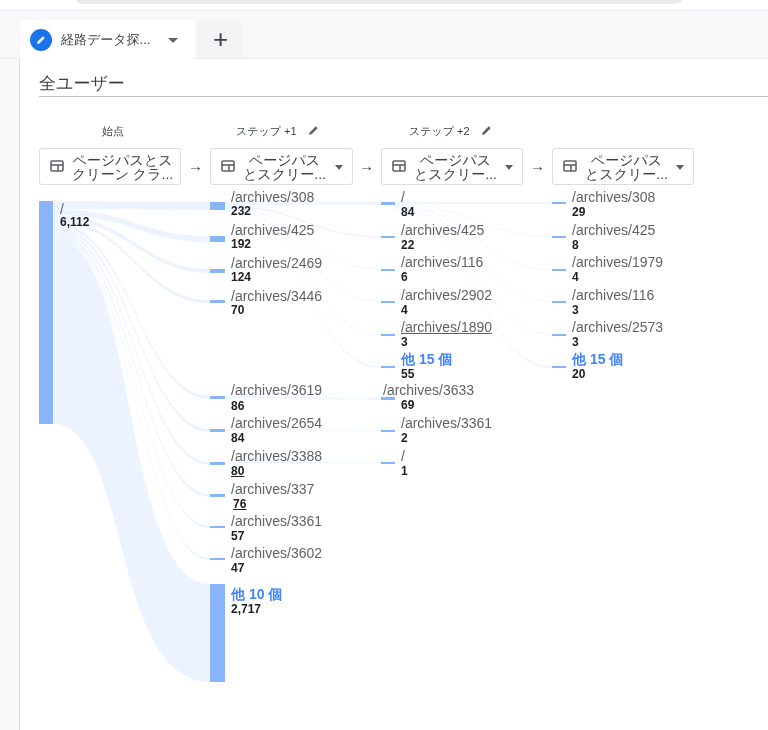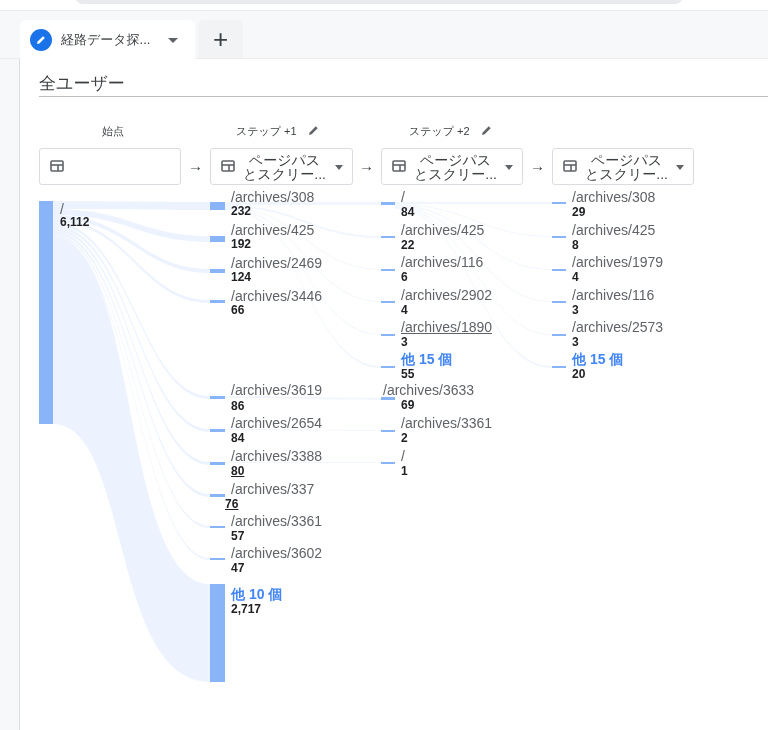--- a/index.html
+++ b/index.html
@@ -68,20 +68,21 @@
         <path d="M2 11 L2.7 8.4 L8.8 2.3 L10.7 4.2 L4.6 10.3 Z" fill="#5f6368"></path>
       </svg></span>
 </div>
 
 <div class="dim-box" style="left:39px; width:142px;">
   <span><svg width="14" height="12" viewBox="0 0 14 12">
         <rect x="1" y="1" width="12" height="10" rx="1" fill="none" stroke="#5f6368" stroke-width="1.6"></rect>
         <line x1="1" y1="5" x2="13" y2="5" stroke="#5f6368" stroke-width="1.6"></line>
         <line x1="8" y1="5" x2="8" y2="11" stroke="#5f6368" stroke-width="1.6"></line>
       </svg></span>
+  <span class="dim-text"><span>ページパスとス</span><br><span>クリーン クラ...</span></span>
 </div>
 <div class="arrow" style="left:188px;">→</div>
 
 <div class="dim-box" style="left:210px; width:143px;">
   <span><svg width="14" height="12" viewBox="0 0 14 12">
         <rect x="1" y="1" width="12" height="10" rx="1" fill="none" stroke="#5f6368" stroke-width="1.6"></rect>
         <line x1="1" y1="5" x2="13" y2="5" stroke="#5f6368" stroke-width="1.6"></line>
         <line x1="8" y1="5" x2="8" y2="11" stroke="#5f6368" stroke-width="1.6"></line>
       </svg></span>
   <span class="dim-text"><span>ページパス</span><br><span>とスクリー...</span></span>
@@ -156,37 +157,37 @@
 <div class="bar" style="left:210px; top:236px; width:15px; height:6px;"></div>
 <div class="node-label" style="left:231px; top:224px;">/archives/425</div>
 <div class="node-val" style="left:231px; top:238px;">192</div>
 
 <div class="bar" style="left:210px; top:269px; width:15px; height:4px;"></div>
 <div class="node-label" style="left:231px; top:257px;">/archives/2469</div>
 <div class="node-val" style="left:231px; top:271px;">124</div>
 
 <div class="bar" style="left:210px; top:300px; width:15px; height:3px;"></div>
 <div class="node-label" style="left:231px; top:290px;">/archives/3446</div>
-<div class="node-val" style="left:231px; top:304px;">66</div>
+<div class="node-val" style="left:231px; top:304px;">70</div>
 
 <div class="bar" style="left:210px; top:396px; width:15px; height:3px;"></div>
 <div class="node-label" style="left:231px; top:384px;">/archives/3619</div>
 <div class="node-val" style="left:231px; top:400px;">86</div>
 
 <div class="bar" style="left:210px; top:429px; width:15px; height:3px;"></div>
 <div class="node-label" style="left:231px; top:417px;">/archives/2654</div>
 <div class="node-val" style="left:231px; top:432px;">84</div>
 
 <div class="bar" style="left:210px; top:462px; width:15px; height:3px;"></div>
 <div class="node-label" style="left:231px; top:450px;">/archives/3388</div>
 <div class="node-val" style="left:231px; top:465px;text-decoration:underline;">80</div>
 
 <div class="bar" style="left:210px; top:494px; width:15px; height:3px;"></div>
 <div class="node-label" style="left:231px; top:483px;">/archives/337</div>
-<div class="node-val" style="left:225px; top:498px;text-decoration:underline;">76</div>
+<div class="node-val" style="left:233px; top:498px;text-decoration:underline;">76</div>
 
 <div class="bar" style="left:210px; top:526px; width:15px; height:2px;"></div>
 <div class="node-label" style="left:231px; top:515px;">/archives/3361</div>
 <div class="node-val" style="left:231px; top:530px;">57</div>
 
 <div class="bar" style="left:210px; top:558px; width:15px; height:2px;"></div>
 <div class="node-label" style="left:231px; top:547px;">/archives/3602</div>
 <div class="node-val" style="left:231px; top:562px;">47</div>
 
 <div class="bar" style="left:210px; top:584px; width:15px; height:98px;"></div>

